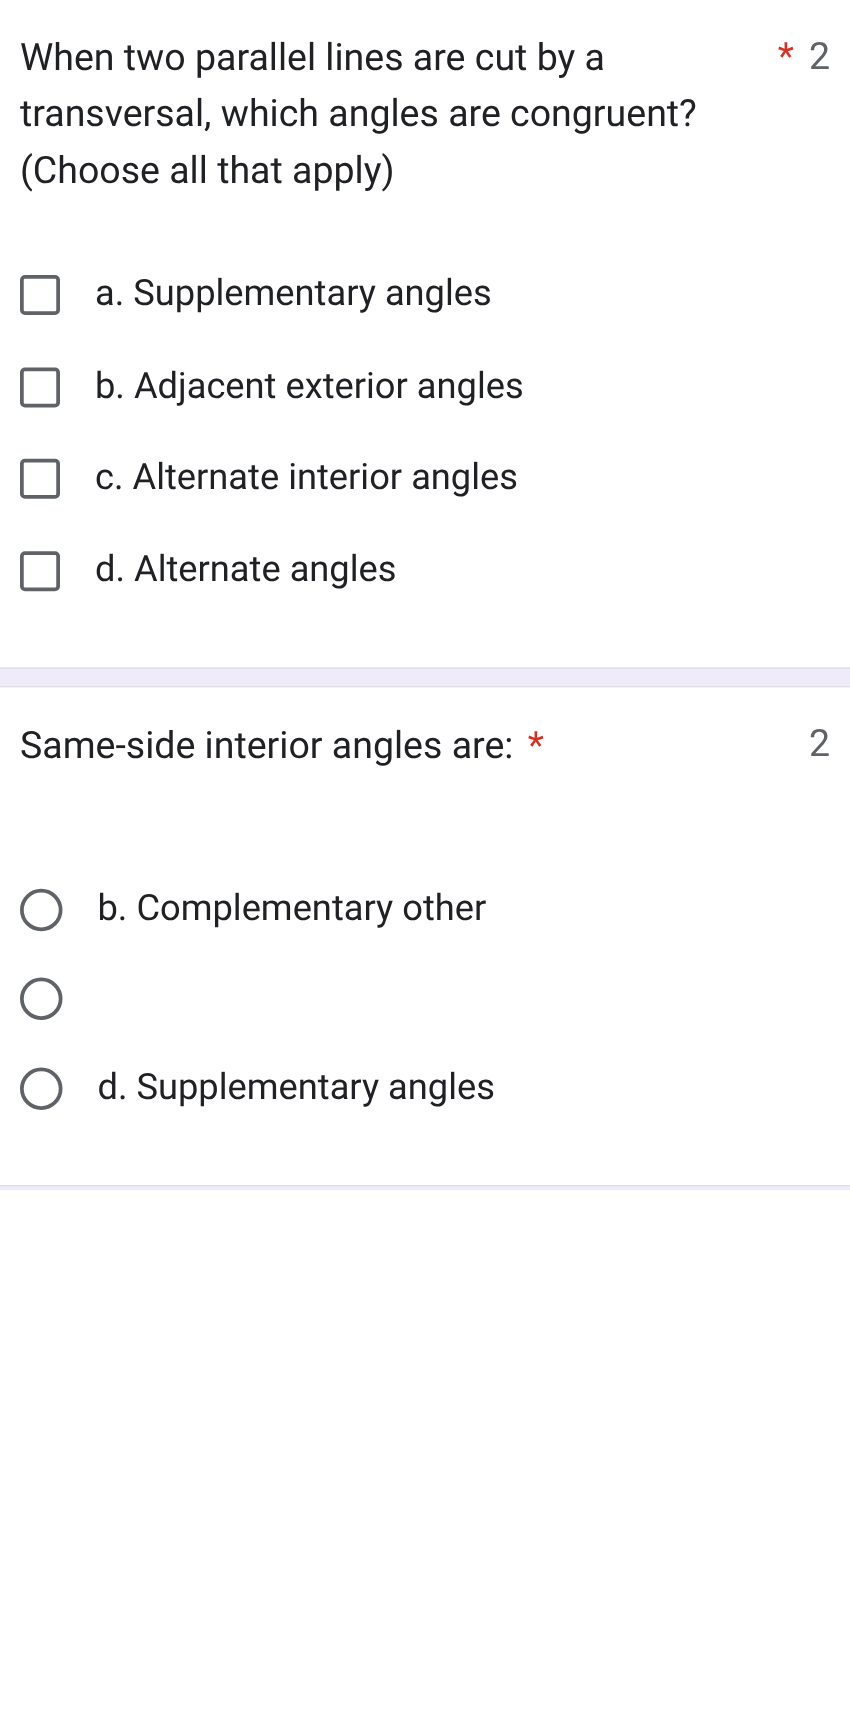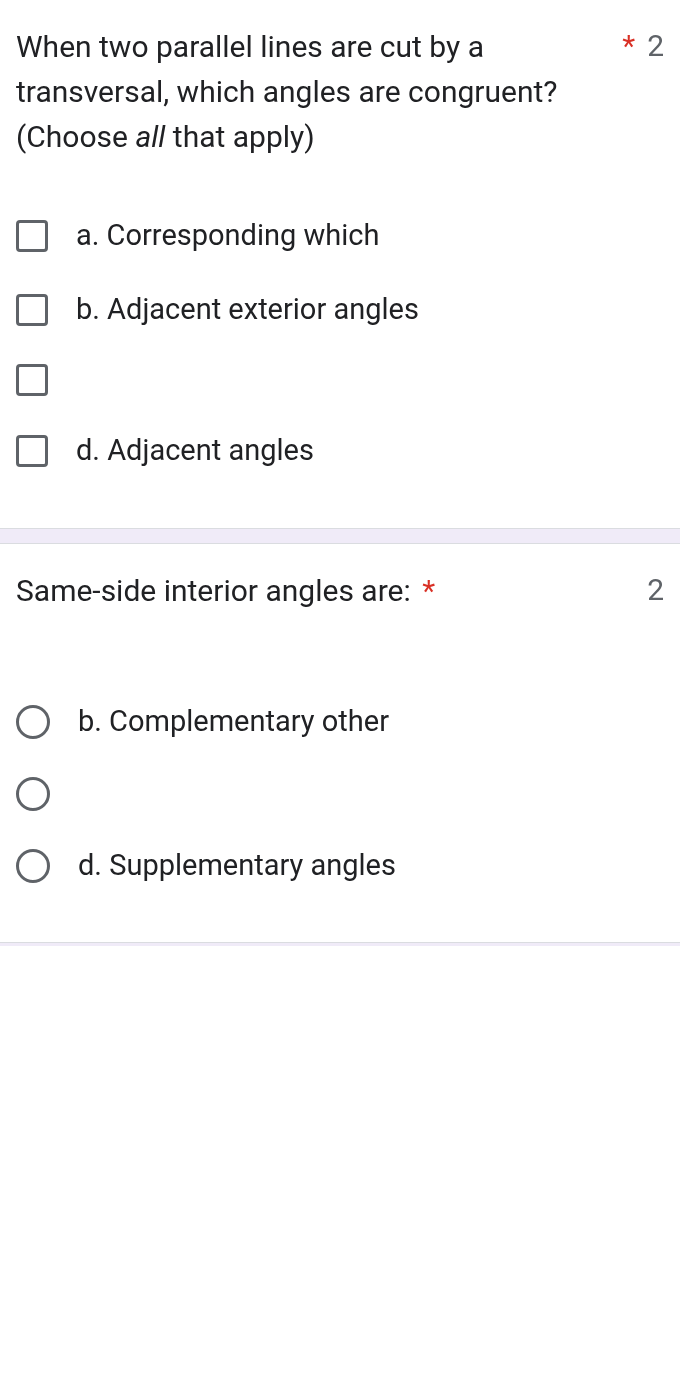--- a/index.html
+++ b/index.html
@@ -32,21 +32,20 @@
       margin-bottom: 72px;
     }
     .question-text {
       font-size: 30px;
       line-height: 1.5;
       color: #202124;
       flex: 1;
       font-weight: 400;
     }
     .question-text .italic {
-      font-style: italic;
     }
     .required-star {
       color: #d93025;
       font-size: 30px;
       margin-left: 4px;
     }
     .points {
       font-size: 30px;
       color: #5f6368;
       margin-left: 12px;
@@ -99,32 +98,33 @@
       <span>When two parallel lines are cut by a transversal, which angles are congruent? (Choose </span><span class="italic">all</span><span> that apply)</span>
     </div>
     <div class="header-right">
       <span class="required-star">*</span>
       <span class="points">2</span>
     </div>
   </div>
 
   <div class="option-row">
     <div class="checkbox-control"></div>
-    <div class="option-label">a. Corresponding which</div>
+    <div class="option-label">a. Supplementary angles</div>
   </div>
   <div class="option-row">
     <div class="checkbox-control"></div>
     <div class="option-label">b. Adjacent exterior angles</div>
   </div>
   <div class="option-row">
     <div class="checkbox-control"></div>
+    <div class="option-label">c. Alternate interior angles</div>
   </div>
   <div class="option-row">
     <div class="checkbox-control"></div>
-    <div class="option-label">d. Adjacent angles</div>
+    <div class="option-label">d. Alternate angles</div>
   </div>
 </div>
 
 <div class="divider"></div>
 
 <div class="question-card">
   <div class="question-header question-header-q2">
     <div class="question-text">
       <span>Same-side interior angles are:</span>
       <span class="required-star">*</span>

